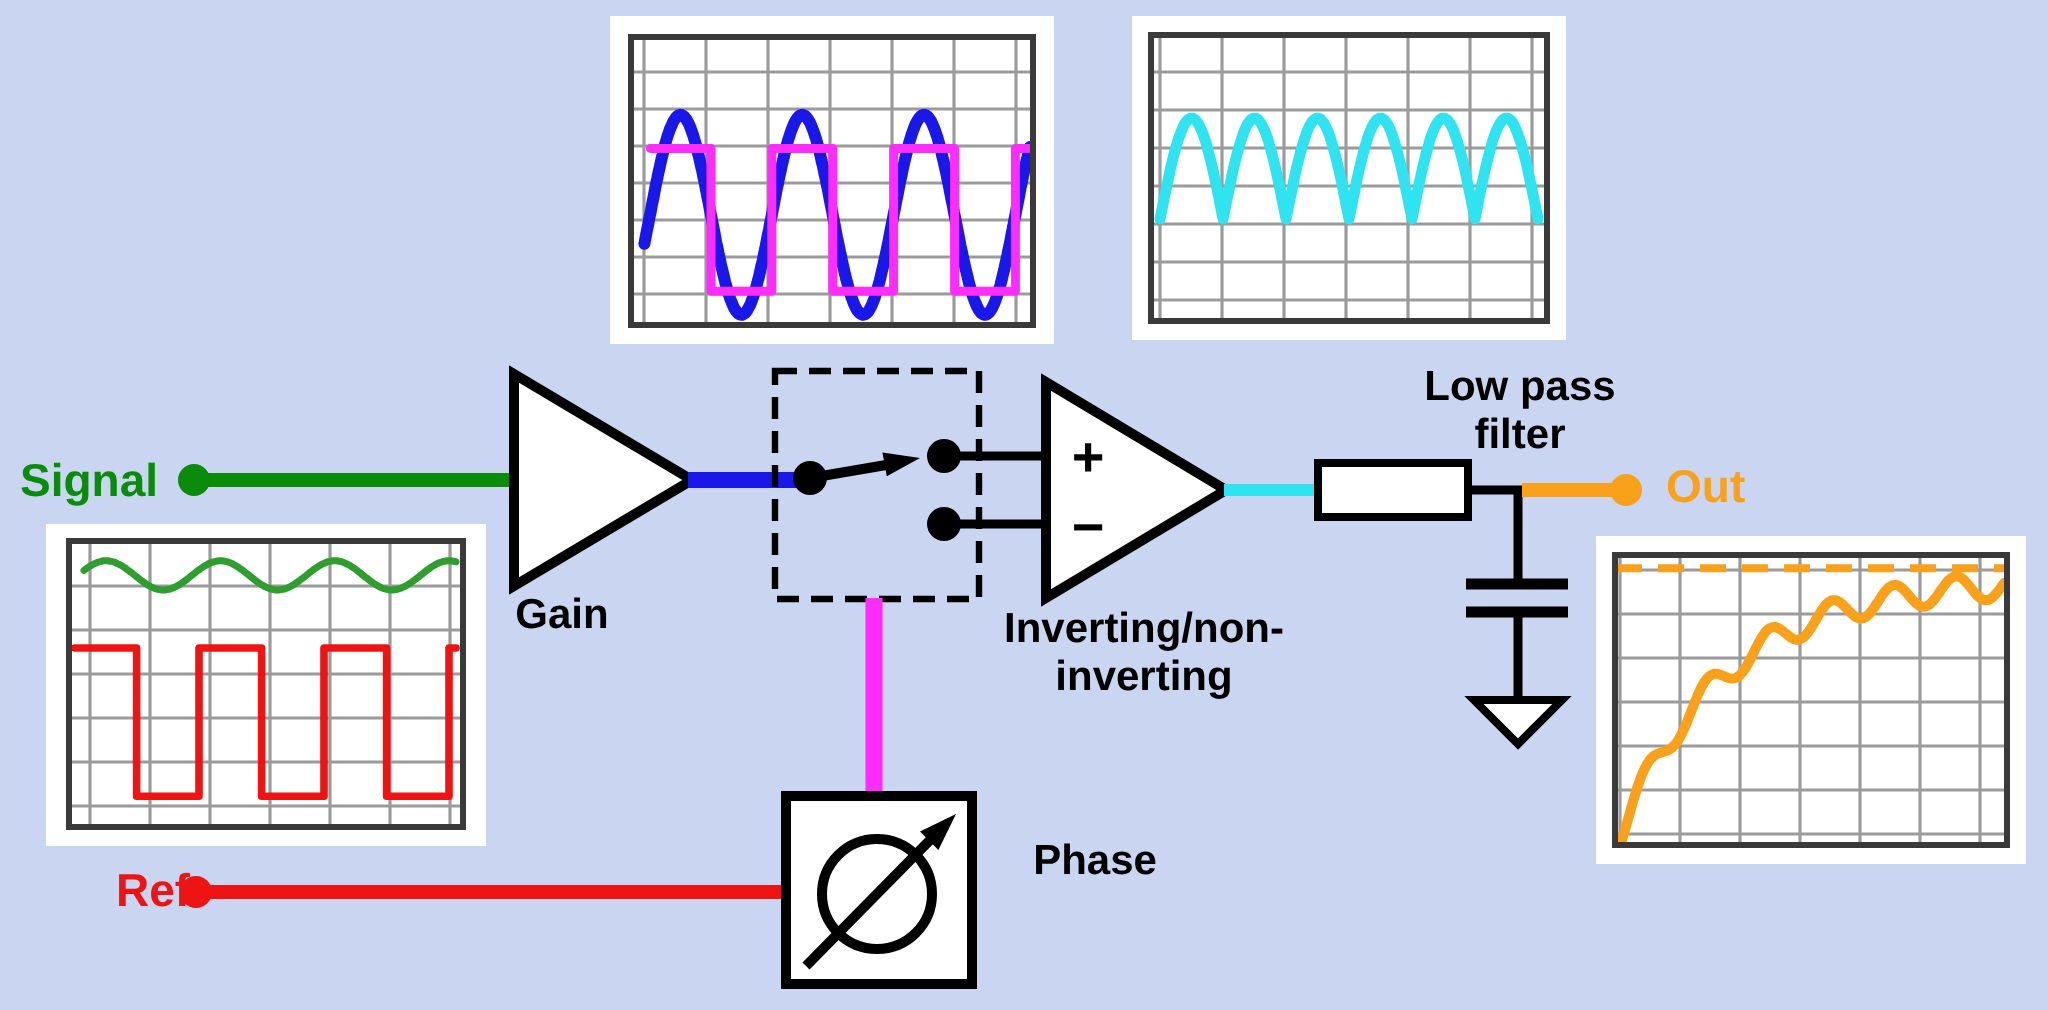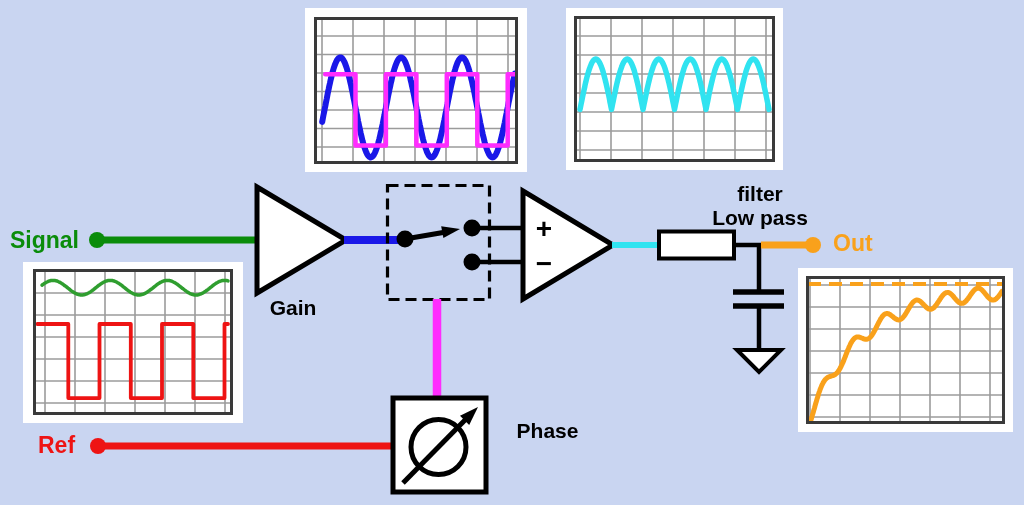--- a/index.html
+++ b/index.html
@@ -9,21 +9,21 @@
     font-family:"Liberation Sans", sans-serif;
   }
   .scope-panel{position:absolute;background:var(--c-panel,#fff);}
   .chart-holder{position:absolute;}
   .lbl{
     position:absolute;font-weight:bold;color:#000;
     font-size:21px;line-height:24px;text-align:center;white-space:nowrap;
   }
   .lbl.big{font-size:23px;line-height:26px;}
   .lbl.green{color:var(--c-green,#0a8c0a);}
-  .lbl.red{color:var(--c-red,#ee1414);}
+  .lbl.red{color:var(--c-red,#ee1414);margin-left:20px;}
   .lbl.orange{color:var(--c-orange,#f9a11b);}
   #diagram{position:absolute;left:0;top:0;}
   .blk{stroke:#000;fill:none;}
   .blk-fill{stroke:#000;fill:#fff;}
   .dot{fill:#000;stroke:none;}
   .green-l{stroke:var(--c-green,#0a8c0a);}
   .green-f{fill:var(--c-green,#0a8c0a);}
   .red-l{stroke:var(--c-red,#ee1414);}
   .red-f{fill:var(--c-red,#ee1414);}
   .blue-l{stroke:var(--c-blue,#1a18e8);}
@@ -38,21 +38,21 @@
   #scopeB{left:566px;top:8px;width:217px;height:162px;}
   #scopeB .chart-holder{left:8px;top:8px;}
   #scopeC{left:23px;top:262px;width:220px;height:161px;}
   #scopeC .chart-holder{left:10px;top:7px;}
   #scopeD{left:798px;top:268px;width:215px;height:164px;}
   #scopeD .chart-holder{left:8px;top:8px;}
   
   #lbl-signal{left:10px;top:227px;}
   #lbl-ref{left:38px;top:432px;}
   #lbl-out{left:833px;top:230px;text-align:center;}
-  #lbl-gain{left:258px;top:296px;width:70px;}
+  #lbl-gain{left:246px;top:296px;width:70px;}
   #lbl-inverting{left:487px;top:303px;width:170px;}
   #lbl-lowpass{left:695px;top:182px;width:130px;}
   #lbl-phase{left:500px;top:417px;width:95px;line-height:27px;}
 </style>
 </head>
 <body>
 
 <div id="stage">
 
   <svg id="diagram" width="1024" height="505" viewBox="0 0 1024 505">
@@ -195,21 +195,23 @@
           <path d="M4.0,147.1 L4.6,145.1 L5.3,143.0 L5.9,140.9 L6.5,138.7 L7.2,136.5 L7.8,134.2 L8.5,132.0 L9.1,129.7 L9.7,127.5 L10.4,125.2 L11.0,123.1 L11.7,120.9 L12.3,118.9 L12.9,116.9 L13.6,115.1 L14.2,113.3 L14.9,111.6 L15.5,110.1 L16.1,108.7 L16.8,107.4 L17.4,106.2 L18.1,105.2 L18.7,104.2 L19.3,103.4 L20.0,102.8 L20.6,102.2 L21.3,101.7 L21.9,101.3 L22.5,101.0 L23.2,100.7 L23.8,100.5 L24.5,100.3 L25.1,100.1 L25.7,99.9 L26.4,99.7 L27.0,99.5 L27.7,99.3 L28.3,99.0 L28.9,98.6 L29.6,98.1 L30.2,97.6 L30.9,97.0 L31.5,96.3 L32.1,95.5 L32.8,94.6 L33.4,93.5 L34.1,92.4 L34.7,91.2 L35.3,89.9 L36.0,88.5 L36.6,87.1 L37.3,85.6 L37.9,84.0 L38.5,82.4 L39.2,80.8 L39.8,79.1 L40.5,77.5 L41.1,75.8 L41.7,74.3 L42.4,72.7 L43.0,71.2 L43.7,69.8 L44.3,68.4 L44.9,67.2 L45.6,66.1 L46.2,65.0 L46.9,64.1 L47.5,63.3 L48.1,62.6 L48.8,62.0 L49.4,61.6 L50.1,61.3 L50.7,61.0 L51.3,60.9 L52.0,60.9 L52.6,60.9 L53.3,61.1 L53.9,61.3 L54.5,61.5 L55.2,61.8 L55.8,62.0 L56.5,62.3 L57.1,62.6 L57.7,62.8 L58.4,63.0 L59.0,63.2 L59.7,63.3 L60.3,63.3 L61.0,63.2 L61.6,63.0 L62.2,62.8 L62.9,62.4 L63.5,61.9 L64.2,61.3 L64.8,60.6 L65.4,59.9 L66.1,59.0 L66.7,58.0 L67.4,56.9 L68.0,55.8 L68.6,54.6 L69.3,53.4 L69.9,52.1 L70.6,50.8 L71.2,49.5 L71.8,48.2 L72.5,47.0 L73.1,45.7 L73.8,44.5 L74.4,43.4 L75.0,42.4 L75.7,41.4 L76.3,40.5 L77.0,39.7 L77.6,39.1 L78.2,38.5 L78.9,38.1 L79.5,37.8 L80.2,37.6 L80.8,37.5 L81.4,37.5 L82.1,37.6 L82.7,37.9 L83.4,38.2 L84.0,38.5 L84.6,39.0 L85.3,39.4 L85.9,40.0 L86.6,40.5 L87.2,41.0 L87.8,41.6 L88.5,42.1 L89.1,42.5 L89.8,42.9 L90.4,43.3 L91.0,43.6 L91.7,43.8 L92.3,43.9 L93.0,43.9 L93.6,43.8 L94.2,43.6 L94.9,43.2 L95.5,42.8 L96.2,42.3 L96.8,41.6 L97.4,40.9 L98.1,40.1 L98.7,39.2 L99.4,38.2 L100.0,37.2 L100.6,36.2 L101.3,35.1 L101.9,34.0 L102.6,32.9 L103.2,31.8 L103.8,30.7 L104.5,29.7 L105.1,28.7 L105.8,27.8 L106.4,27.0 L107.0,26.2 L107.7,25.6 L108.3,25.1 L109.0,24.7 L109.6,24.3 L110.2,24.1 L110.9,24.1 L111.5,24.1 L112.2,24.2 L112.8,24.5 L113.4,24.8 L114.1,25.2 L114.7,25.7 L115.4,26.3 L116.0,26.9 L116.6,27.6 L117.3,28.2 L117.9,28.9 L118.6,29.6 L119.2,30.2 L119.8,30.9 L120.5,31.4 L121.1,32.0 L121.8,32.4 L122.4,32.8 L123.0,33.0 L123.7,33.2 L124.3,33.3 L125.0,33.2 L125.6,33.1 L126.2,32.8 L126.9,32.4 L127.5,32.0 L128.2,31.4 L128.8,30.7 L129.4,30.0 L130.1,29.1 L130.7,28.3 L131.4,27.3 L132.0,26.3 L132.6,25.4 L133.3,24.4 L133.9,23.4 L134.6,22.4 L135.2,21.4 L135.8,20.6 L136.5,19.7 L137.1,19.0 L137.8,18.3 L138.4,17.7 L139.0,17.3 L139.7,16.9 L140.3,16.6 L141.0,16.5 L141.6,16.4 L142.2,16.5 L142.9,16.7 L143.5,17.0 L144.2,17.4 L144.8,17.9 L145.4,18.4 L146.1,19.1 L146.7,19.7 L147.4,20.5 L148.0,21.2 L148.6,22.0 L149.3,22.7 L149.9,23.5 L150.6,24.2 L151.2,24.8 L151.8,25.5 L152.5,26.0 L153.1,26.5 L153.8,26.9 L154.4,27.1 L155.0,27.3 L155.7,27.4 L156.3,27.3 L157.0,27.2 L157.6,26.9 L158.2,26.6 L158.9,26.1 L159.5,25.5 L160.2,24.9 L160.8,24.1 L161.4,23.3 L162.1,22.5 L162.7,21.6 L163.4,20.7 L164.0,19.7 L164.6,18.8 L165.3,17.9 L165.9,17.0 L166.6,16.1 L167.2,15.3 L167.8,14.6 L168.5,13.9 L169.1,13.4 L169.8,12.9 L170.4,12.6 L171.1,12.3 L171.7,12.2 L172.3,12.2 L173.0,12.2 L173.6,12.4 L174.3,12.7 L174.9,13.1 L175.5,13.6 L176.2,14.2 L176.8,14.9 L177.5,15.6 L178.1,16.3 L178.7,17.1 L179.4,17.9 L180.0,18.7 L180.7,19.5 L181.3,20.3 L181.9,21.0 L182.6,21.7 L183.2,22.3 L183.9,22.8 L184.5,23.3 L185.1,23.7 L185.8,23.9 L186.4,24.1 L187.1,24.1 L187.7,24.0 L188.3,23.9 L189.0,23.6 L189.6,23.2 L190.3,22.7 L190.9,22.1 L191.5,21.4 L192.2,20.7 L192.8,19.9 L193.5,19.0 L194.1,18.2 L194.7,17.3 L195.4,16.4 L196.0,15.5" fill="none" stroke="#f9a11b" stroke-width="5" stroke-linejoin="round" stroke-linecap="round"></path>
           <rect x="1.5" y="1.5" width="196" height="145" fill="none" stroke="#3a3a3a" stroke-width="3"></rect>
         </svg></div>
     </div>
 
   <div class="lbl big green" id="lbl-signal">Signal</div>
   <div class="lbl big red" id="lbl-ref">Ref</div>
   <div class="lbl big orange" id="lbl-out">Out</div>
   <div class="lbl" id="lbl-gain">Gain</div>
   <div class="lbl" id="lbl-inverting">
+    <div>Inverting/non-</div>
+    <div>inverting</div>
   </div>
   <div class="lbl" id="lbl-lowpass">
+    <div>Low pass</div>
     <div>filter</div>
-    <div>Low pass</div>
   </div>
   <div class="lbl" id="lbl-phase">
     <div>Phase</div>
   </div>
 </div>
 
 </body></html>

